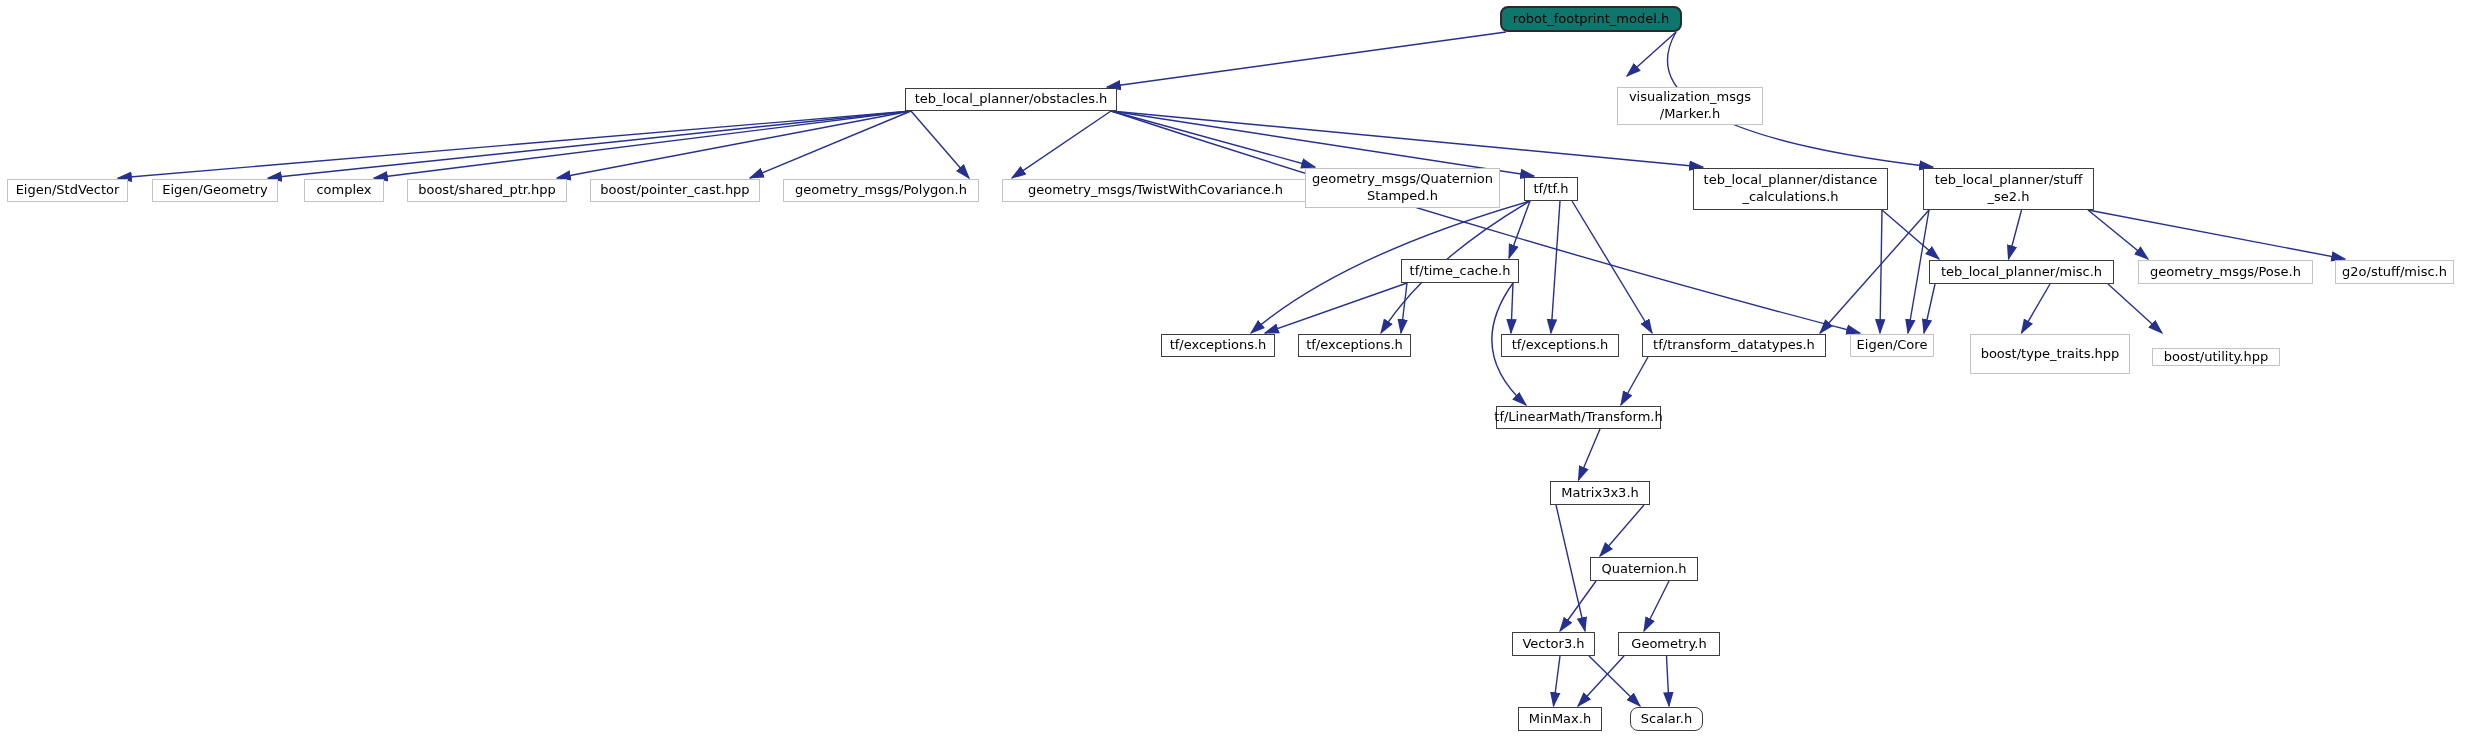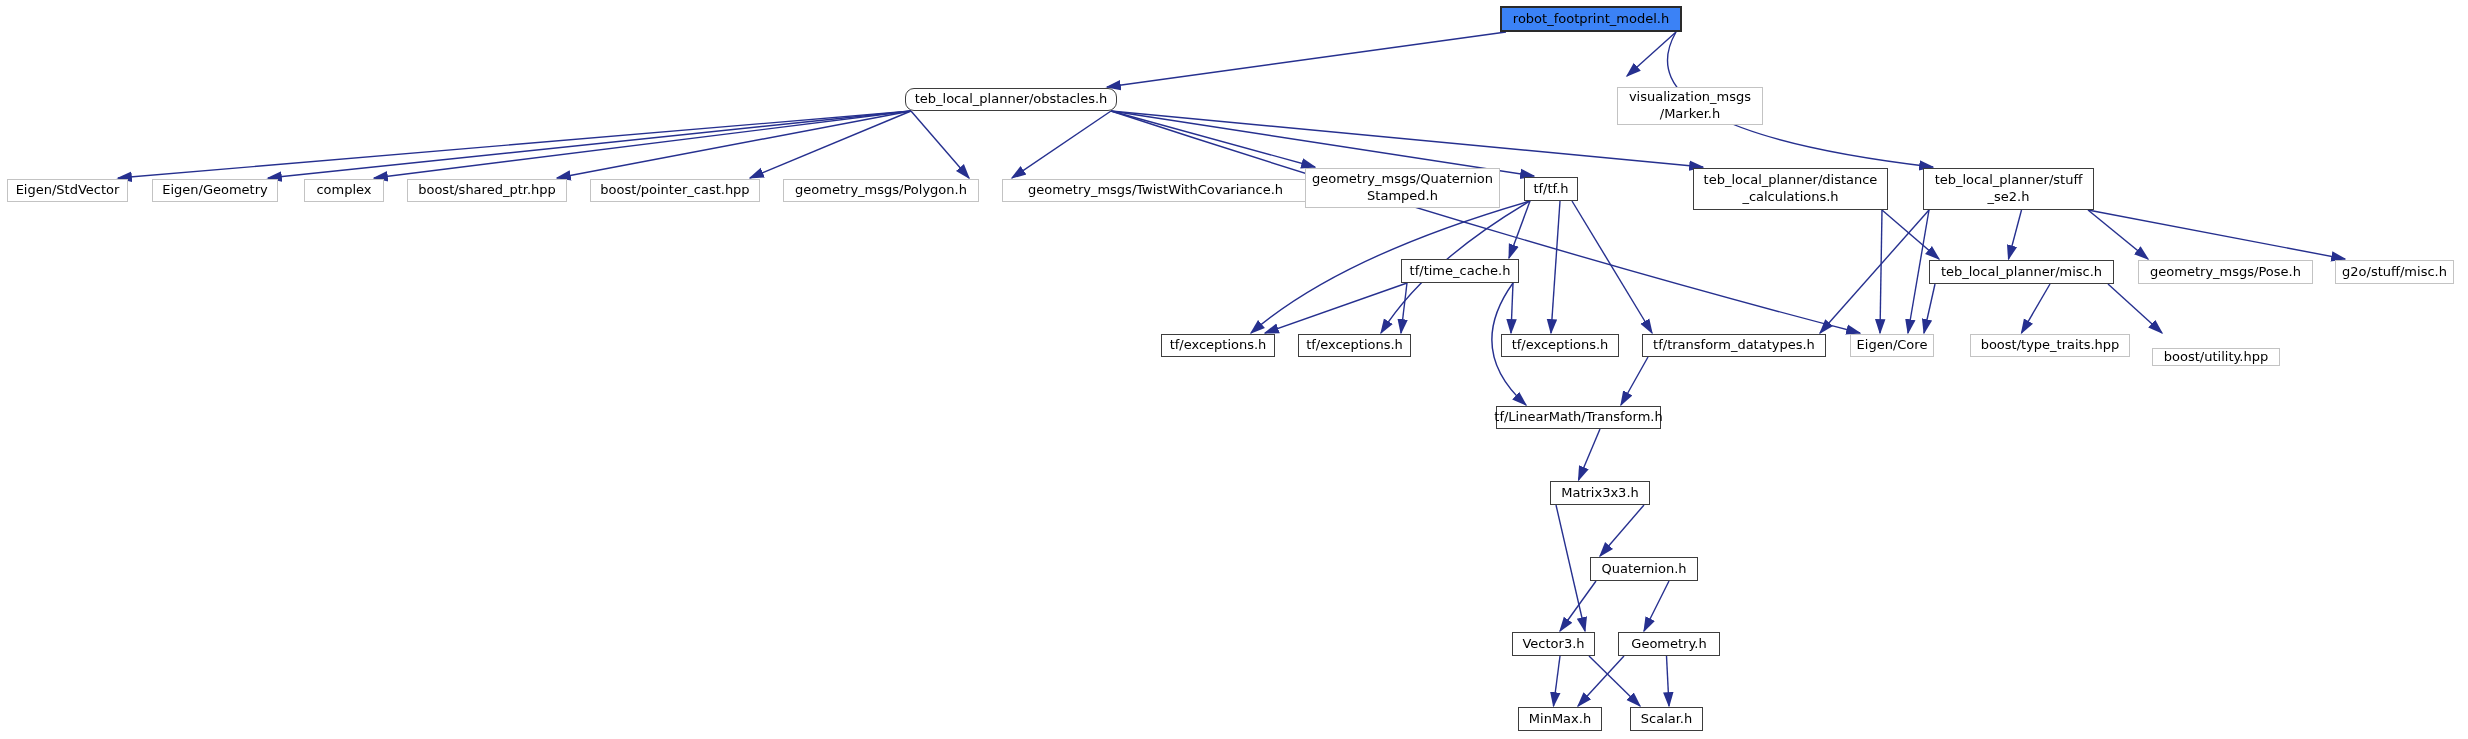--- a/index.html
+++ b/index.html
@@ -62,24 +62,24 @@
       <path d="M1644,505 L1600,556" fill="none" stroke="#26308f" stroke-width="1.4" marker-end="url(#arrow)"></path>
       <path d="M1556,505 L1585,631" fill="none" stroke="#26308f" stroke-width="1.4" marker-end="url(#arrow)"></path>
       <path d="M1596,581 L1560,631" fill="none" stroke="#26308f" stroke-width="1.4" marker-end="url(#arrow)"></path>
       <path d="M1669,581 L1644,631" fill="none" stroke="#26308f" stroke-width="1.4" marker-end="url(#arrow)"></path>
       <path d="M1560,656 L1553.5,706" fill="none" stroke="#26308f" stroke-width="1.4" marker-end="url(#arrow)"></path>
       <path d="M1589,656 L1640,706" fill="none" stroke="#26308f" stroke-width="1.4" marker-end="url(#arrow)"></path>
       <path d="M1624,656 L1578,706" fill="none" stroke="#26308f" stroke-width="1.4" marker-end="url(#arrow)"></path>
       <path d="M1666.5,656 L1669,706" fill="none" stroke="#26308f" stroke-width="1.4" marker-end="url(#arrow)"></path>
     </svg>
   <div id="nodes-layer">
-      <div class="node root" style="left: 1500px; top: 6px; width: 182px; height: 26px; background: #3b82f6; border-color: rgb(42, 42, 42);">
+      <div class="node root" style="left: 1500px; top: 6px; width: 182px; height: 26px; background: #0f766e; border-color: rgb(42, 42, 42); border-radius: 8px;">
         <div>robot_footprint_model.h</div>
       </div>
-      <div class="node internal" style="left: 905px; top: 88px; width: 212px; height: 23px; border-color: rgb(61, 61, 61); border-radius: 9px;">
+      <div class="node internal" style="left: 905px; top: 88px; width: 212px; height: 23px; border-color: rgb(61, 61, 61);">
         <div>teb_local_planner/obstacles.h</div>
       </div>
       <div class="node external" style="left: 1617px; top: 87px; width: 146px; height: 38px; border-color: rgb(195, 195, 195);">
         <div>visualization_msgs</div>
         <div>/Marker.h</div>
       </div>
       <div class="node external" style="left: 7px; top: 179px; width: 121px; height: 23px; border-color: rgb(195, 195, 195);">
         <div>Eigen/StdVector</div>
       </div>
       <div class="node external" style="left: 152px; top: 179px; width: 126px; height: 23px; border-color: rgb(195, 195, 195);">
@@ -135,21 +135,21 @@
       </div>
       <div class="node internal" style="left: 1501px; top: 334px; width: 118px; height: 23px; border-color: rgb(61, 61, 61);">
         <div>tf/exceptions.h</div>
       </div>
       <div class="node internal" style="left: 1642px; top: 334px; width: 184px; height: 23px; border-color: rgb(61, 61, 61);">
         <div>tf/transform_datatypes.h</div>
       </div>
       <div class="node external" style="left: 1850px; top: 334px; width: 84px; height: 23px; border-color: rgb(195, 195, 195);">
         <div>Eigen/Core</div>
       </div>
-      <div class="node external" style="left: 1970px; top: 334px; width: 160px; height: 23px; border-color: rgb(195, 195, 195);">
+      <div class="node external" style="left: 1970px; top: 334px; width: 160px; height: 40px; border-color: rgb(195, 195, 195);">
         <div>boost/type_traits.hpp</div>
       </div>
       <div class="node external" style="left: 2152px; top: 348px; width: 128px; height: 18px; border-color: rgb(195, 195, 195);">
         <div>boost/utility.hpp</div>
       </div>
       <div class="node internal" style="left: 1496px; top: 406px; width: 165px; height: 23px; border-color: rgb(61, 61, 61);">
         <div>tf/LinearMath/Transform.h</div>
       </div>
       <div class="node internal" style="left: 1550px; top: 481px; width: 100px; height: 24px; border-color: rgb(61, 61, 61);">
         <div>Matrix3x3.h</div>
@@ -159,17 +159,17 @@
       </div>
       <div class="node internal" style="left: 1512px; top: 632px; width: 83px; height: 24px; border-color: rgb(61, 61, 61);">
         <div>Vector3.h</div>
       </div>
       <div class="node internal" style="left: 1618px; top: 632px; width: 102px; height: 24px; border-color: rgb(61, 61, 61);">
         <div>Geometry.h</div>
       </div>
       <div class="node internal" style="left: 1518px; top: 707px; width: 84px; height: 24px; border-color: rgb(61, 61, 61);">
         <div>MinMax.h</div>
       </div>
-      <div class="node internal" style="left: 1630px; top: 707px; width: 73px; height: 24px; border-color: rgb(61, 61, 61);">
+      <div class="node internal" style="left: 1630px; top: 707px; width: 73px; height: 24px; border-color: rgb(61, 61, 61); border-radius: 8px;">
         <div>Scalar.h</div>
       </div>
     </div>
 </div>
 
 </body></html>

